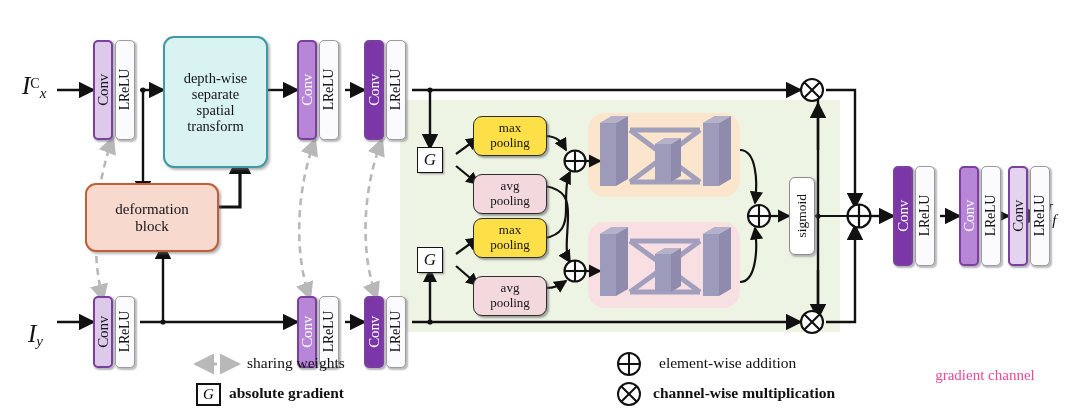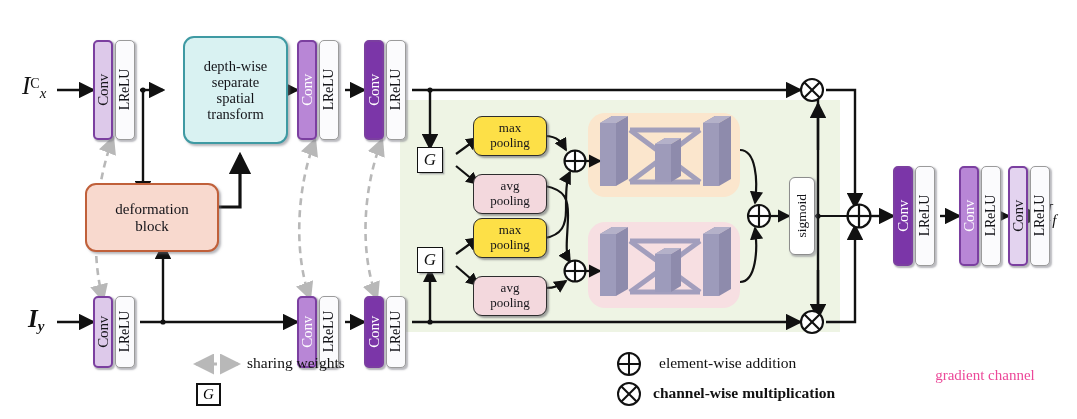--- a/index.html
+++ b/index.html
@@ -334,21 +334,21 @@
     <g>
       <circle cx="629" cy="394" r="11" fill="#fff" stroke="#111" stroke-width="2"></circle>
       <line x1="621.2" y1="386.2" x2="636.8" y2="401.8" stroke="#111" stroke-width="2"></line>
       <line x1="636.8" y1="386.2" x2="621.2" y2="401.8" stroke="#111" stroke-width="2"></line>
     </g>
   </svg>
 
   <div class="abs mathlab" style="left:22px; top:72px;">
     <span class="base">I</span><sup>C</sup><sub>x</sub>
   </div>
-  <div class="abs mathlab" style="left:28px; top:305px;font-weight:bold;">
+  <div class="abs mathlab" style="left:28px; top:320px;">
     <span class="base">I</span><sub>y</sub>
   </div>
   <div class="abs mathlab" style="left:1044px; top:199px;">
     <span class="base">I</span><sub>f</sub>
   </div>
 
   <div class="abs cvpair" style="left:93px; top:40px; height:100px;">
     <div class="cvbox shade-light">
         <span>Conv</span>
       </div>
@@ -416,21 +416,21 @@
   </div>
   <div class="abs cvpair" style="left:1008px; top:166px; height:100px;">
     <div class="cvbox shade-light2">
         <span>Conv</span>
       </div>
     <div class="relubox">
         <span>LReLU</span>
       </div>
   </div>
 
-  <div class="abs rbox dws" style="left:163px; top:36px; width:105px; height:108px;margin-left:20px;">
+  <div class="abs rbox dws" style="left:163px; top:36px; width:105px; height:132px;">
     <div>depth-wise</div>
     <div>separate</div>
     <div>spatial</div>
     <div>transform</div>
   </div>
 
   <div class="abs rbox defblock" style="left:85px; top:183px; width:134px; height:69px;">
     <div>deformation</div>
     <div>block</div>
   </div>
@@ -460,20 +460,21 @@
   </div>
 
   <div class="abs sigbox" style="left:789px; top:177px;">
     <span>sigmoid</span>
   </div>
 
   <div class="abs legtext" style="left:247px; top:354px;">sharing weights</div>
   <div class="abs gbox-legend" style="left:196px; top:383px;">
     <span>G</span>
   </div>
+  <div class="abs legtext bold" style="left:229px; top:384px;">absolute gradient</div>
   <div class="abs legtext" style="left:659px; top:354px;">element-wise addition</div>
   <div class="abs legtext bold" style="left:653px; top:384px;">channel-wise multiplication</div>
 
   <div class="abs blocklab" style="left:905px; top:355px; width:160px;">
     <div>gradient channel</div>
   </div>
 
 
 </div>
 

